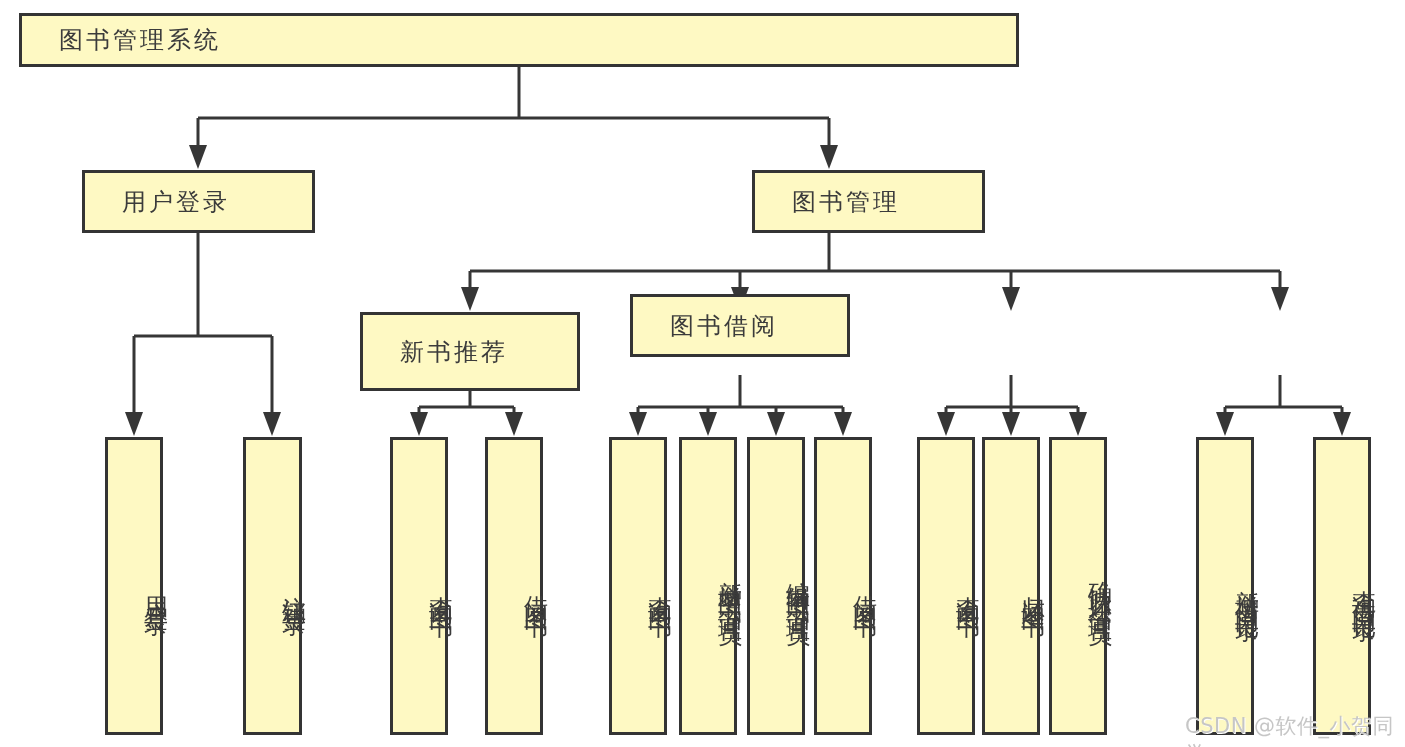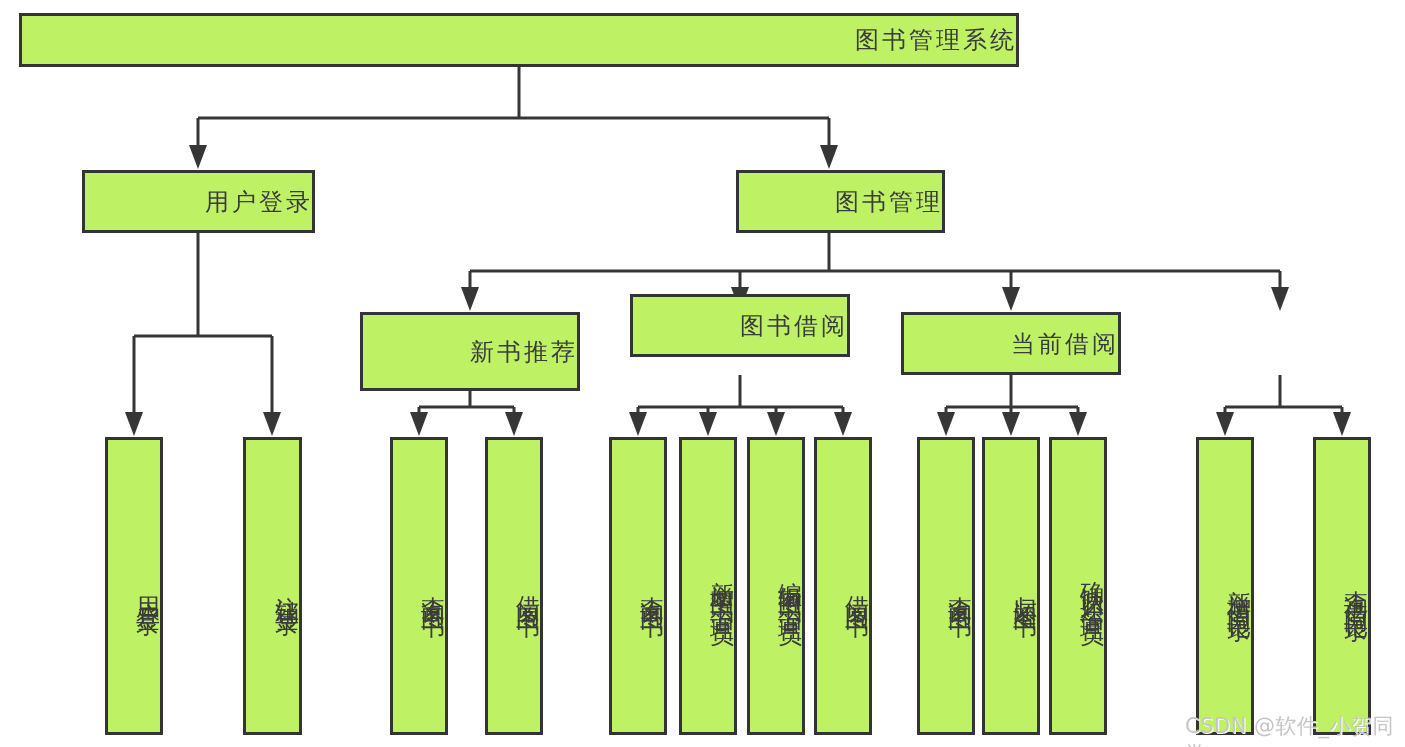--- a/index.html
+++ b/index.html
@@ -2,22 +2,22 @@
 <html><head>
 <meta charset="utf-8">
 <style>
   html,body { margin:0; padding:0; background:#ffffff; }
   .canvas {
     position:relative; width:1405px; height:747px; background:#ffffff;
     font-family:"DejaVu Sans","Liberation Sans",sans-serif; overflow:hidden;
   }
   svg.connectors { position:absolute; left:0; top:0; z-index:1; }
   .node {
-    position:absolute; box-sizing:border-box; background:#bef264;
-    border:3px solid #343434; display:flex; align-items:center; justify-content:flex-end;
+    position:absolute; box-sizing:border-box; background:#fef9c3;
+    border:3px solid #343434; display:flex; align-items:center; justify-content:flex-start;
     z-index:2;
     padding-left:36px;
   }
   .node .lbl {
     color:#3b3b3b; font-size:24px; letter-spacing:3px; white-space:nowrap;
     transform:translateX(1px); 
   }
   .node-v .lbl {
     writing-mode:vertical-rl; text-orientation:upright;
     letter-spacing:6px; line-height:1; white-space:normal;
@@ -77,32 +77,29 @@
     </g>
   </svg>
 
   <div class="node node-h" style="left:19px;top:13px;width:1000px;height:54px">
     <span class="lbl">图书管理系统</span>
   </div>
 
   <div class="node node-h" style="left:82px;top:170px;width:233px;height:63px">
     <span class="lbl">用户登录</span>
   </div>
-  <div class="node node-h" style="left:736px;top:170px;width:209px;height:63px">
+  <div class="node node-h" style="left:752px;top:170px;width:233px;height:63px">
     <span class="lbl">图书管理</span>
   </div>
 
   <div class="node node-h" style="left:360px;top:312px;width:220px;height:79px">
     <span class="lbl">新书推荐</span>
   </div>
   <div class="node node-h" style="left:630px;top:294px;width:220px;height:63px">
     <span class="lbl">图书借阅</span>
-  </div>
-  <div class="node node-h" style="left:901px;top:312px;width:220px;height:63px">
-    <span class="lbl">当前借阅</span>
   </div>
 
   <div class="node node-v" style="left:105px;top:437px;width:58px;height:298px">
     <span class="lbl">用户登录</span>
   </div>
   <div class="node node-v" style="left:243px;top:437px;width:59px;height:298px">
     <span class="lbl">注销登录</span>
   </div>
 
   <div class="node node-v" style="left:390px;top:437px;width:58px;height:298px">

